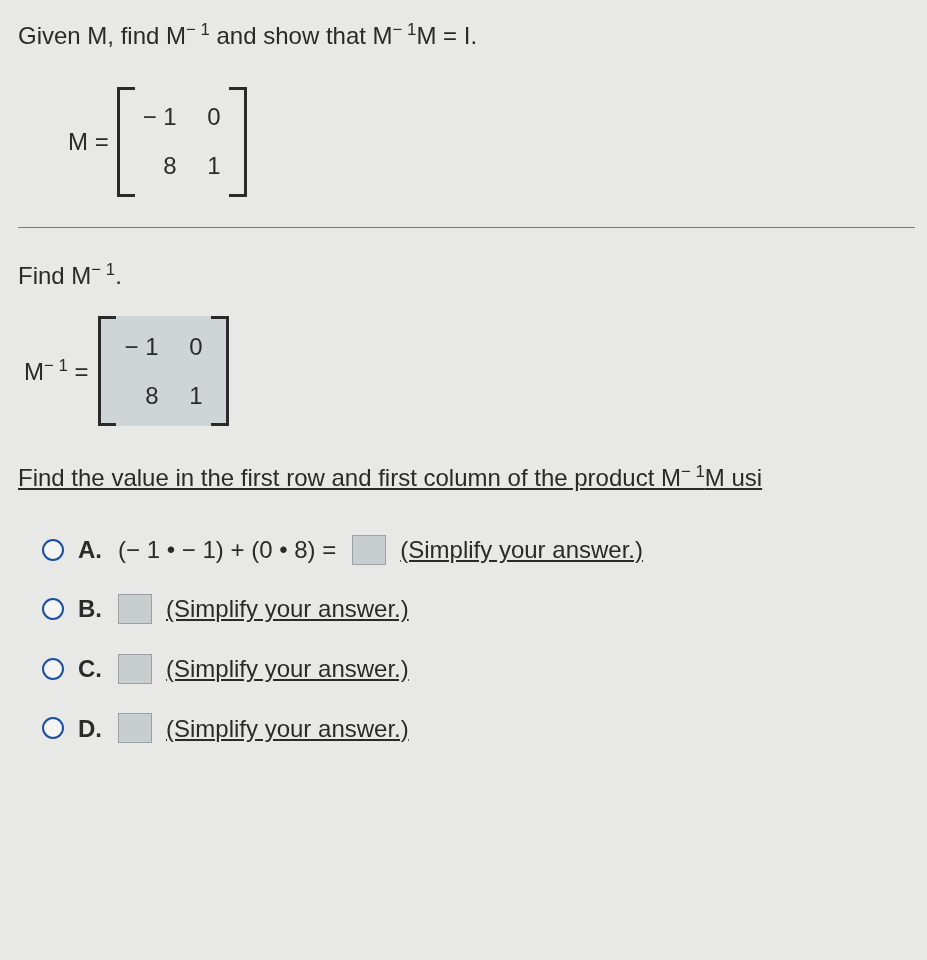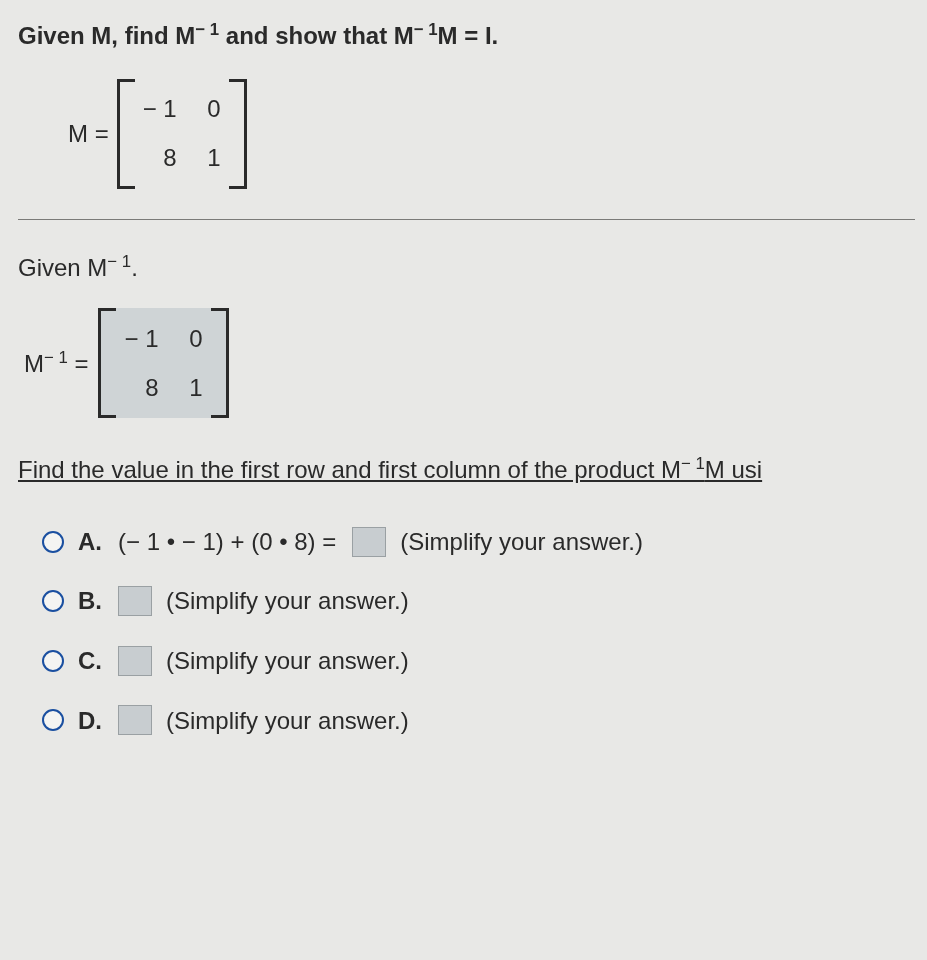--- a/index.html
+++ b/index.html
@@ -8,22 +8,21 @@
       background: #e8e8e6;
       color: #2a2a2a;
       width: 927px;
       height: 960px;
       padding: 18px 12px 12px 18px;
       font-size: 24px;
       line-height: 1.4;
       overflow: hidden;
     }
     .prompt-line {
-      margin-bottom: 26px;
-      font-weight: bold;
+      margin-bottom: 34px;
     }
     sup { font-size: 0.7em; vertical-align: super; }
     .matrix-row {
       display: flex;
       align-items: center;
       margin-left: 50px;
       margin-bottom: 30px;
     }
     .matrix-label {
       margin-right: 8px;
@@ -105,20 +104,21 @@
     .answer-box {
       display: inline-block;
       width: 34px;
       height: 30px;
       background: #c8cdd0;
       border: 1px solid #9aa0a3;
       vertical-align: middle;
     }
     .hint {
       color: #2a2a2a;
+      text-decoration: underline;
     }
   </style>
 </head>
 <body>
 
 <div class="prompt-line">
   <span>Given M, find M</span><sup>− 1</sup><span> and show that M</span><sup>− 1</sup><span>M = I.</span>
 </div>
 
 <div class="matrix-row">
@@ -131,21 +131,21 @@
       <span class="cell">8</span>
       <span class="cell">1</span>
     </span>
     <span class="bracket right"></span>
   </span>
 </div>
 
 <hr class="hr">
 
 <div class="find-line">
-  <span>Given M</span><sup>− 1</sup><span>.</span>
+  <span>Find M</span><sup>− 1</sup><span>.</span>
 </div>
 
 <div class="inverse-row">
   <span class="matrix-label">
     <span>M</span><sup>− 1</sup><span> =</span>
   </span>
   <span class="matrix highlight">
     <span class="bracket left"></span>
     <span class="matrix-cells">
       <span class="cell">− 1</span>

